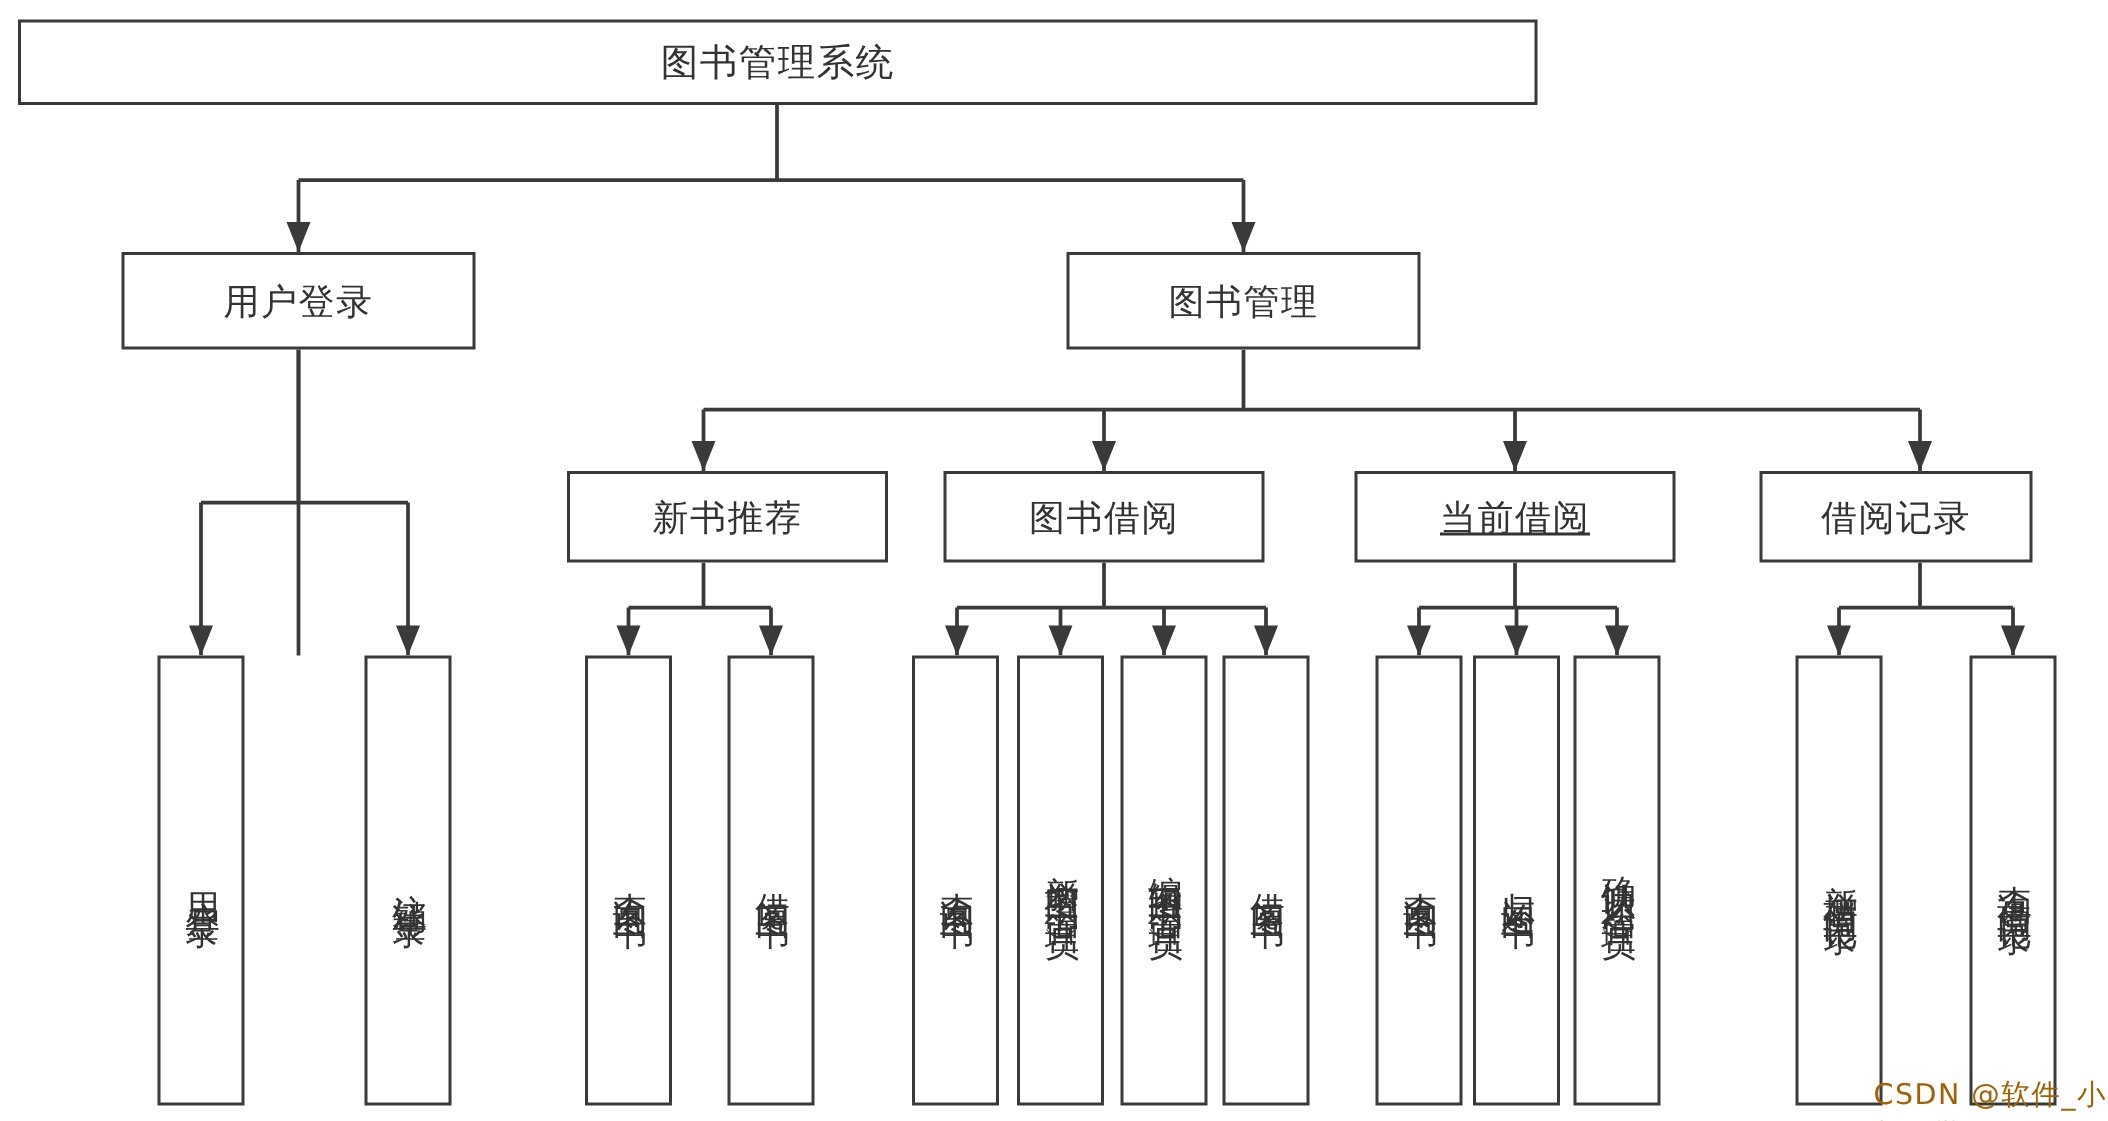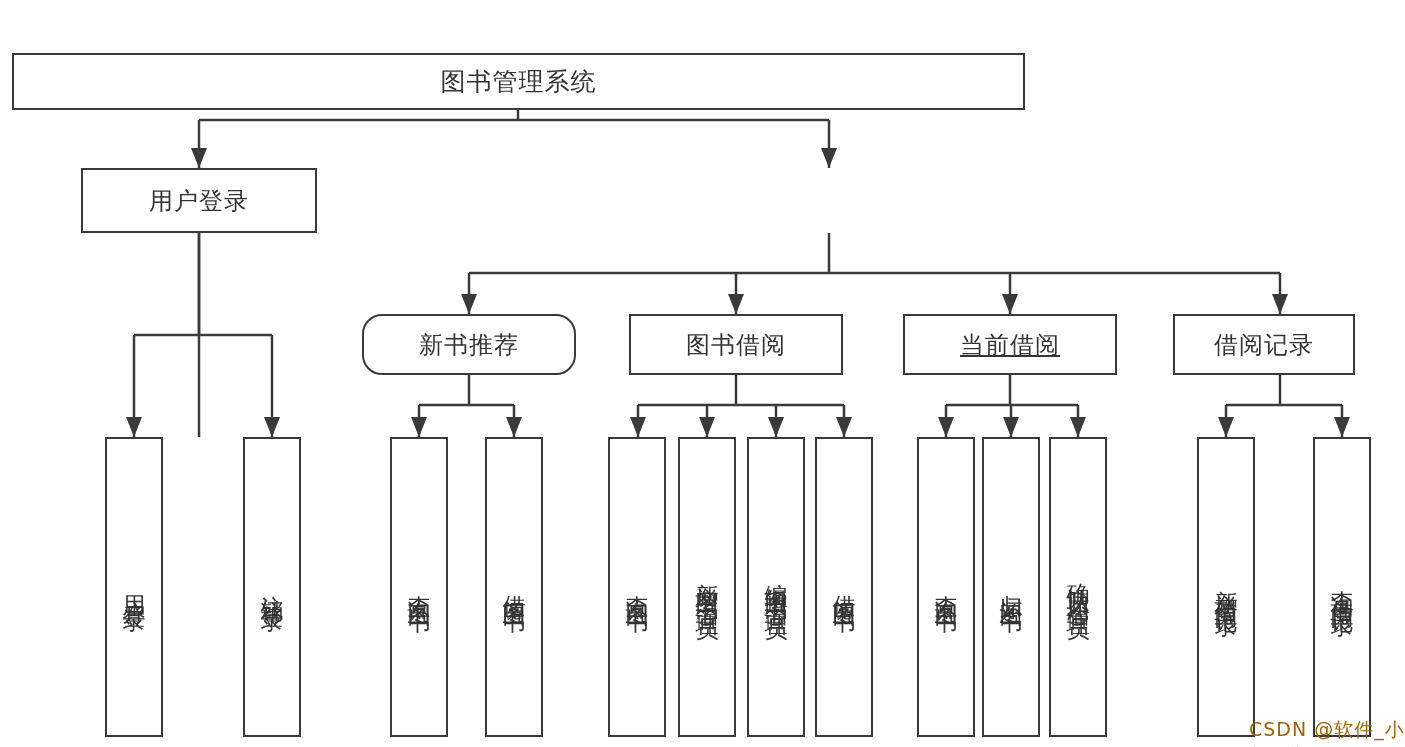--- a/index.html
+++ b/index.html
@@ -60,25 +60,26 @@
       <polygon points="768,417 784,417 776,437"></polygon>
       <polygon points="836,417 852,417 844,437"></polygon>
       <polygon points="938,417 954,417 946,437"></polygon>
       <polygon points="1003,417 1019,417 1011,437"></polygon>
       <polygon points="1070,417 1086,417 1078,437"></polygon>
       <polygon points="1218,417 1234,417 1226,437"></polygon>
       <polygon points="1334,417 1350,417 1342,437"></polygon>
     </g>
   </svg>
 
-  <div class="node root" style="left:12px; top:13px; width:1013px; height:57px;margin-top:40px;">图书管理系统</div>
+  <div class="node root" style="left:12px; top:13px; width:1013px; height:57px;">图书管理系统</div>
 
   <div class="node hnode" style="left:81px; top:168px; width:236px; height:65px;">用户登录</div>
+  <div class="node hnode" style="left:711px; top:168px; width:236px; height:65px;">图书管理</div>
 
-  <div class="node hnode" style="left:362px; top:314px; width:214px; height:61px;border-radius:20px;">新书推荐</div>
+  <div class="node hnode" style="left:378px; top:314px; width:214px; height:61px;">新书推荐</div>
   <div class="node hnode" style="left:629px; top:314px; width:214px; height:61px;">图书借阅</div>
   <div class="node hnode" style="left:903px; top:314px; width:214px; height:61px;text-decoration:underline;">当前借阅</div>
   <div class="node hnode" style="left:1173px; top:314px; width:182px; height:61px;">借阅记录</div>
 
   <div class="node vnode" style="left:105px;">
     <span class="vtext">用户登录</span>
   </div>
   <div class="node vnode" style="left:243px;">
     <span class="vtext">注销登录</span>
   </div>

